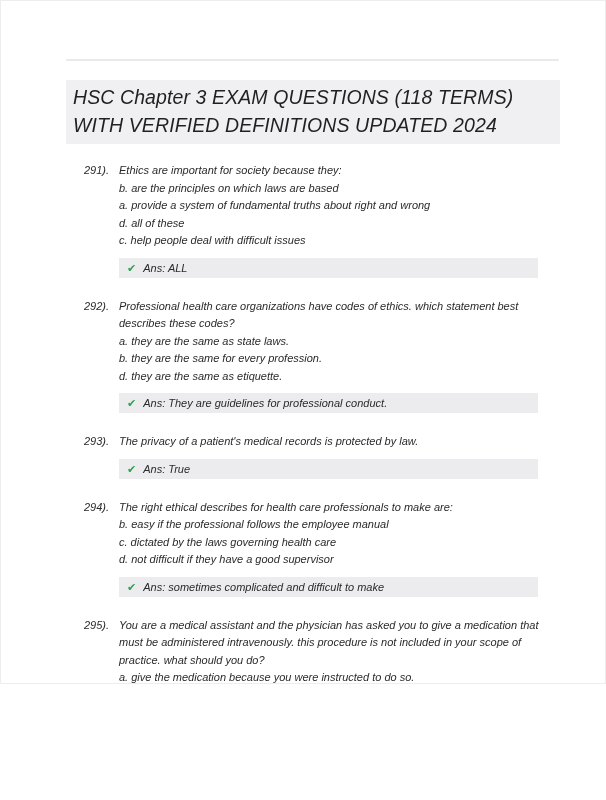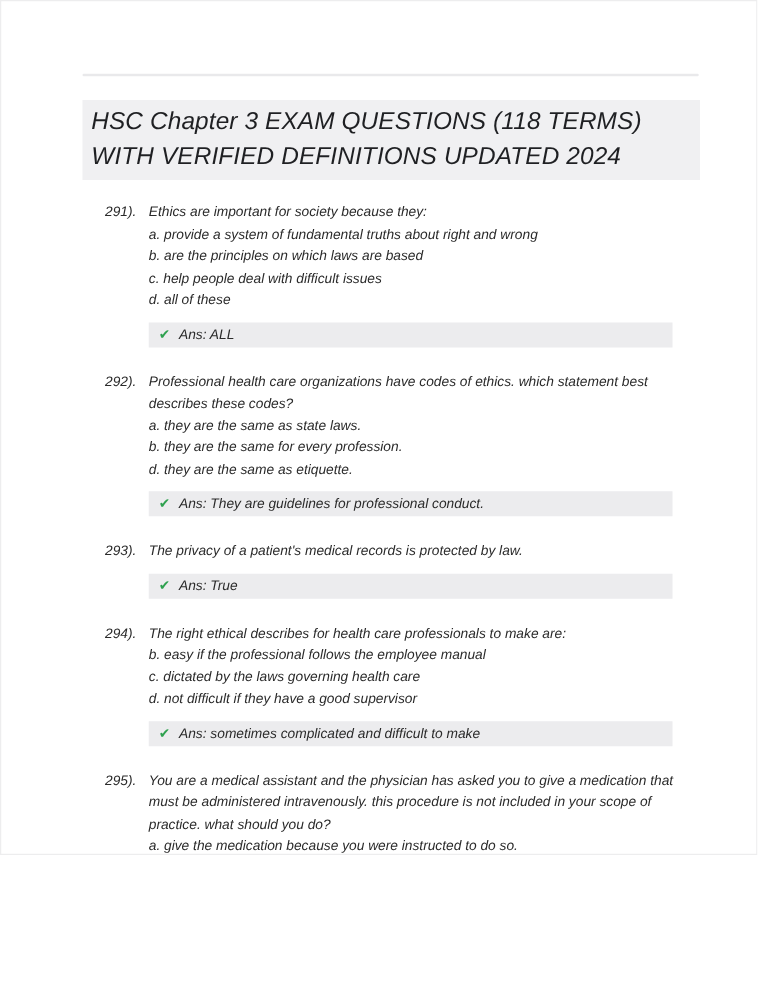--- a/index.html
+++ b/index.html
@@ -67,24 +67,24 @@
   <div class="header-rule"></div>
 
   <div class="title-block">HSC Chapter 3 EXAM QUESTIONS (118 TERMS) WITH VERIFIED DEFINITIONS UPDATED 2024</div>
 
   <div class="content">
 
     <div class="question">
       <div class="qnum">291).</div>
       <div class="qbody">
         <div class="qline">Ethics are important for society because they:</div>
+        <div class="qline">b. are the principles on which laws are based</div>
         <div class="qline">a. provide a system of fundamental truths about right and wrong</div>
-        <div class="qline">b. are the principles on which laws are based</div>
+        <div class="qline">d. all of these</div>
         <div class="qline">c. help people deal with difficult issues</div>
-        <div class="qline">d. all of these</div>
         <div class="answer">
           <span class="check">✔</span>
           <span class="ans-text">Ans: ALL</span>
         </div>
       </div>
     </div>
 
     <div class="question">
       <div class="qnum">292).</div>
       <div class="qbody">

